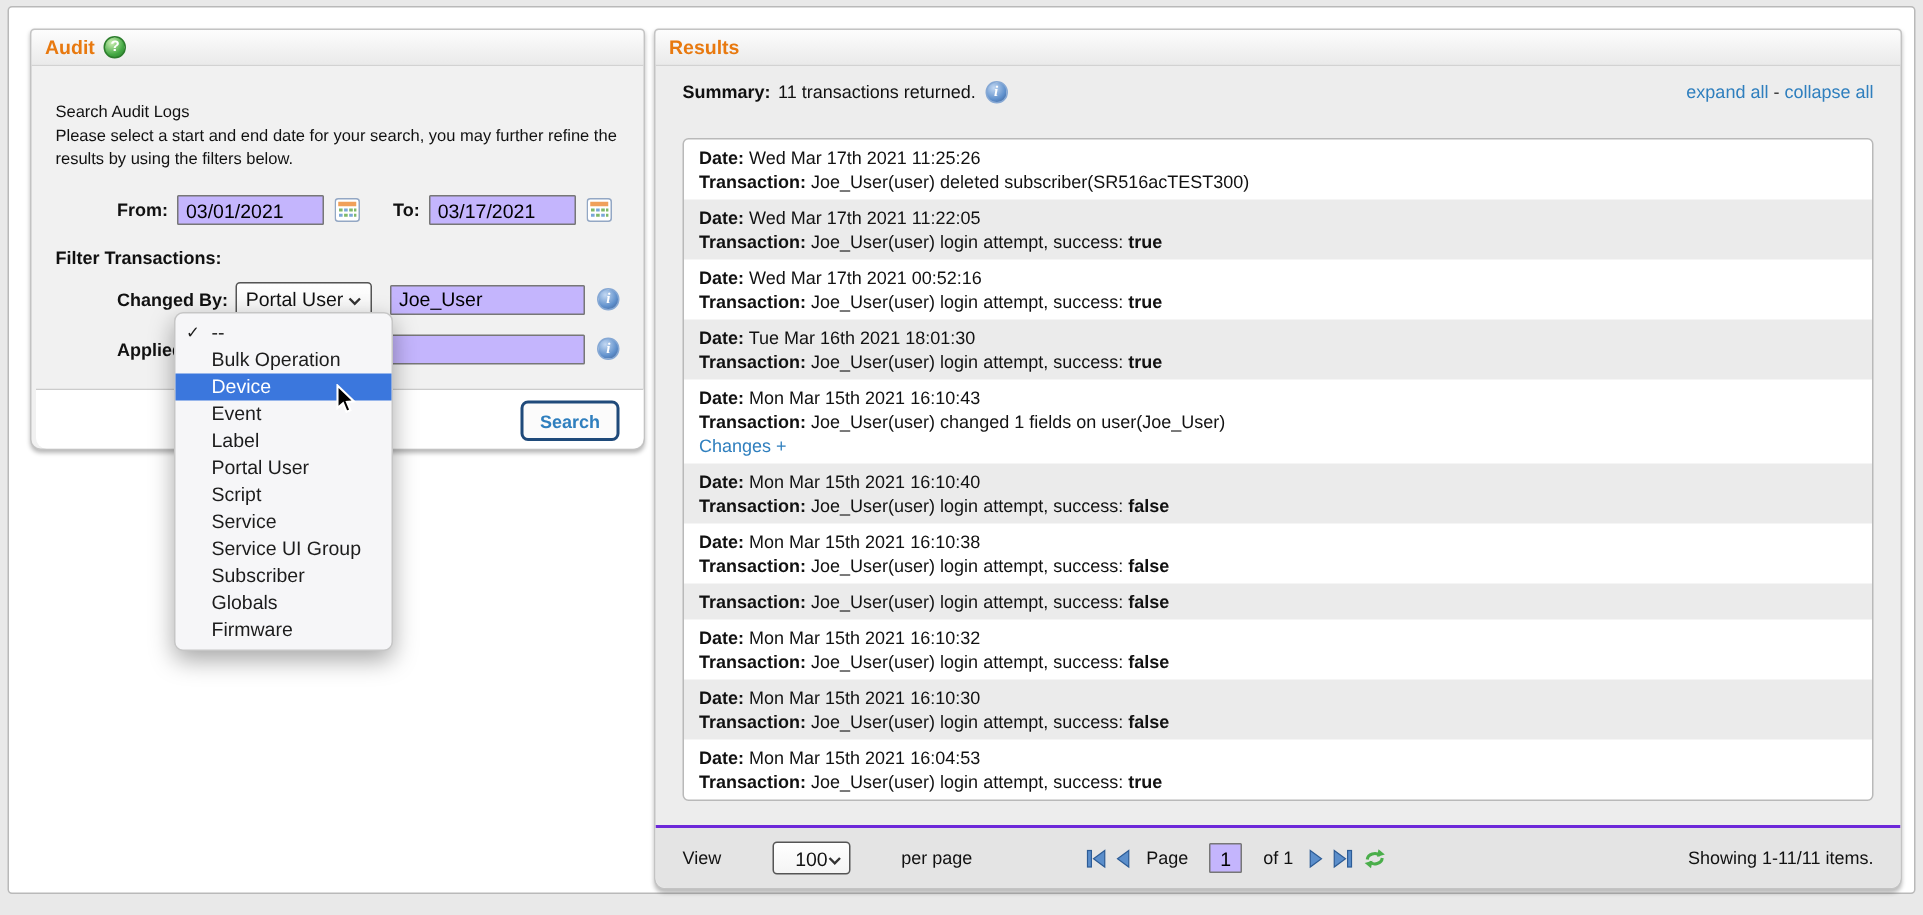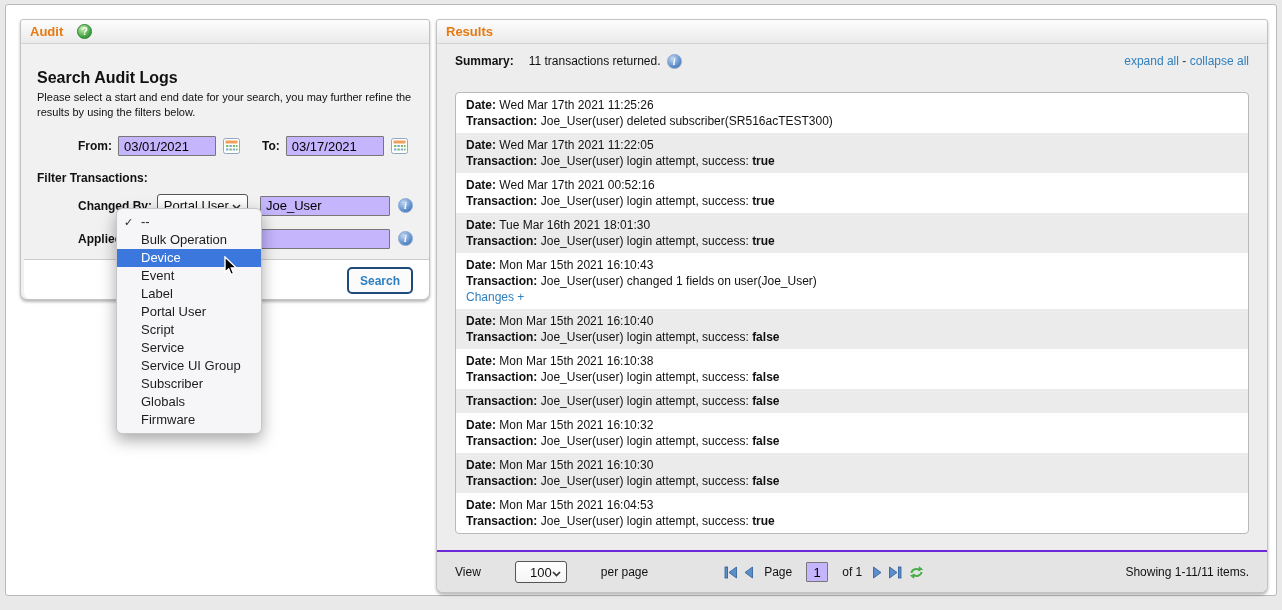--- a/index.html
+++ b/index.html
@@ -17,28 +17,28 @@
   }
   
   .panel {
     position:absolute; border:1px solid #c3c3c3;
     border-radius:3px 3px 7px 7px;
     box-shadow:0 2px 3px rgba(0,0,0,0.28);
   }
   .panel-header {
     height:24px; background:linear-gradient(#fdfdfd,#eaeaea);
     border-bottom:1px solid #d2d2d2; border-radius:3px 3px 0 0;
-    display:flex; align-items:center; gap:14px; padding:0 9px;
+    display:flex; align-items:center; gap:6px; padding:0 9px;
   }
   .panel-title { color:#e8790f; font-weight:bold; font-size:13px; }
 
   
   .audit-panel { left:14px; top:14px; width:410px; height:281px; background:#f1f1f1; }
   .audit-body { padding:25px 16px 0 16px; }
-  .audit-body h3 { font-size:16px; font-weight:bold; margin-bottom:3px; }
+  .audit-body h3 { font-size:11px; font-weight:normal; margin-bottom:3px; }
   .audit-desc { font-size:11px; line-height:15px; margin-bottom:16px; }
   .row { display:flex; align-items:center; margin-bottom:10px; }
   .lbl { font-weight:bold; font-size:12px; white-space:nowrap;margin-left:41px; }
   input.txt {
     height:20px; border:1px solid #777; background:#c4b5fd; font-size:13px;
     padding:1px 5px; font-family:"Liberation Sans", sans-serif; border-radius:1px;
   }
   .date-input { width:98px; margin-left:6px; }
   .cal-btn { margin-left:7px; display:inline-flex; cursor:pointer; }
   .filter-heading { font-weight:bold; font-size:12px; margin:15px 0 9px 0; }
@@ -214,21 +214,21 @@
       </svg>
   </div>
 
   <div class="panel results-panel">
     <div class="panel-header">
       <span class="panel-title">Results</span>
     </div>
 
     <div class="summary-row">
       <span class="b">Summary:</span>
-      <span style="margin-left:15px;">11 transactions returned.</span>
+      <span style="margin-left:5px;">11 transactions returned.</span>
       <span class="info-icon">i</span>
       <span class="expand-links">
         <a class="link">expand all</a><span> - </span><a class="link">collapse all</a>
       </span>
     </div>
 
     <div class="txn-list" id="txn-list">
         <div class="txn-row">
           <div><span class="b">Date:</span> <span>Wed Mar 17th 2021 11:25:26</span></div>
           <div><span class="b">Transaction:</span> <span>Joe_User(user) deleted subscriber(SR516acTEST300)</span><span class="b"></span></div>

